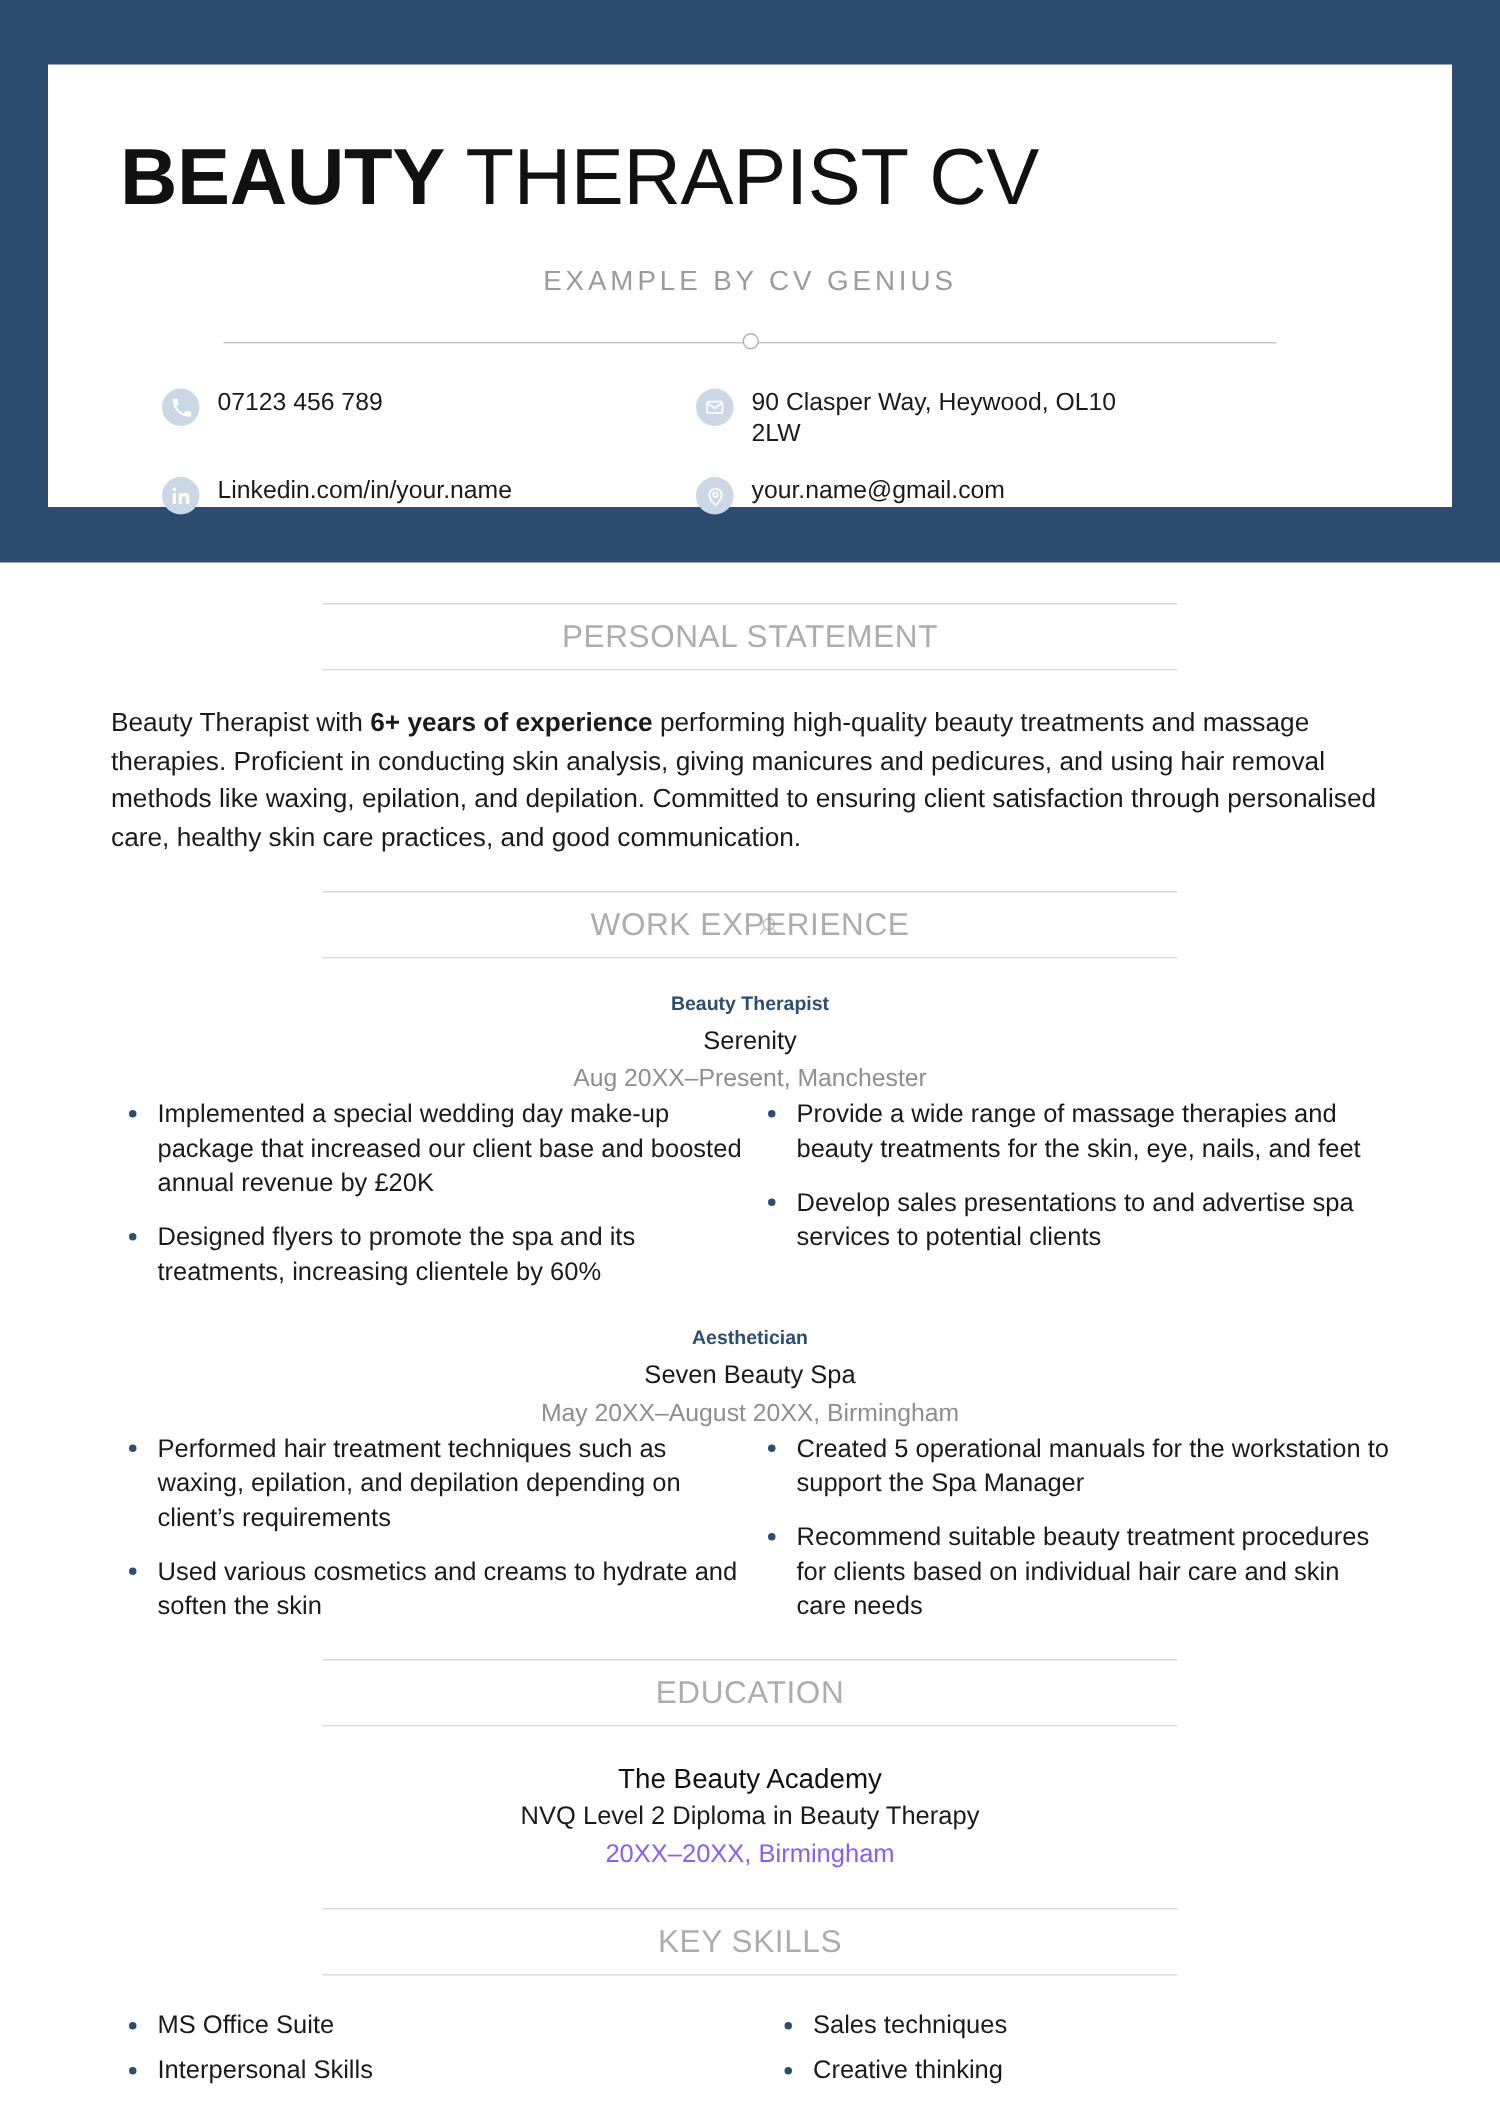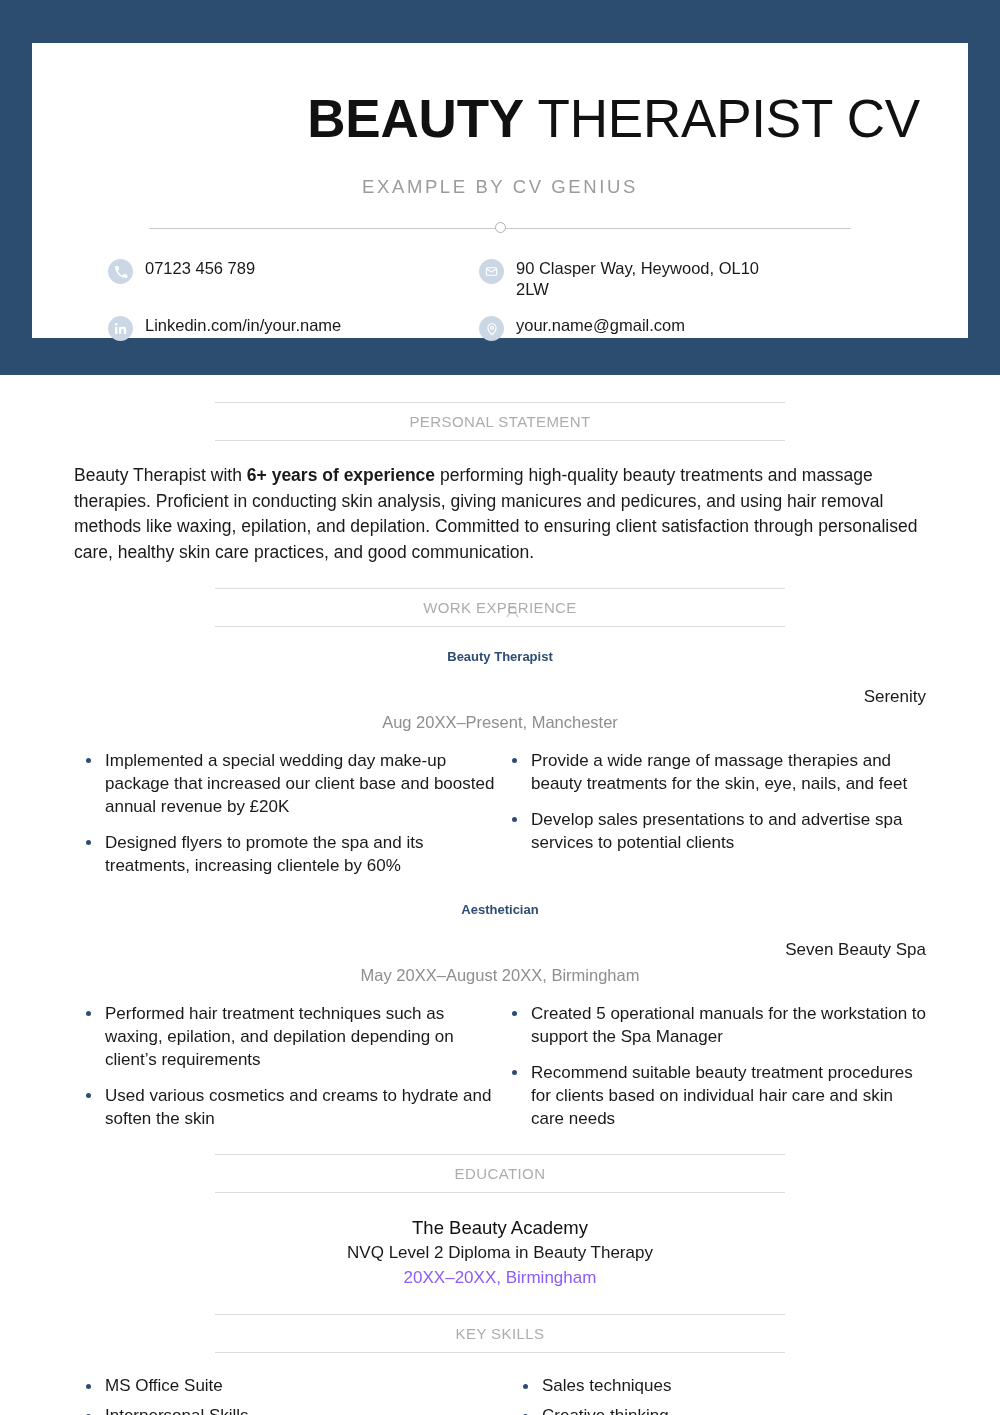--- a/index.html
+++ b/index.html
@@ -23,21 +23,21 @@
   }
 
   .header-card {
     width: 936px;
     height: 295px;
     background: #ffffff;
     padding: 46px 48px 0 48px;
   }
 
   .cv-title {
-    text-align: right;
+    text-align: left;
     font-size: 53px;
     line-height: 60px;
     letter-spacing: -0.2px;
     color: #111111;
     font-weight: 400;
     white-space: nowrap;
   }
   .cv-title .strong { font-weight: 700; }
 
   .cv-subtitle {
@@ -73,21 +73,20 @@
   }
 
   
   .contact-grid {
     margin-top: 24px;
     display: grid;
     grid-template-columns: 356px 1fr;
     column-gap: 0px;
     row-gap: 17px;
     padding-left: 28px;
-    gap: 15px;
   }
   .contact-item {
     display: flex;
     align-items: flex-start;
     gap: 12px;
   }
   .contact-icon {
     flex: 0 0 auto;
     width: 25px; height: 25px;
     border-radius: 50%;
@@ -117,21 +116,21 @@
   .section-header {
     position: relative;
     width: 570px;
     margin: 0 auto;
     padding: 10px 0 9px 0;
     border-top: 1px solid #dcdcdc;
     border-bottom: 1px solid #dcdcdc;
     text-align: center;
   }
   .section-header .label {
-    font-size: 15px;
+    font-size: 21px;
     letter-spacing: 0.4px;
     color: #adadad;
     font-weight: 400;
   }
   .artifact-icon {
     position: absolute;
     left: 289px;
     top: 14px;
     width: 17px;
     height: 17px;
@@ -151,39 +150,38 @@
   
   .job { margin-top: 18px; }
   .job-title {
     text-align: center;
     font-size: 13px;
     font-weight: 700;
     color: #2d4d72;
     line-height: 24px;
   }
   .job-company {
-    text-align: right;
+    text-align: center;
     font-size: 17px;
     color: #1a1a1a;
     line-height: 24px;
-    margin-top: 16px;
+    margin-top: 1px;
   }
   .job-meta {
     text-align: center;
     font-size: 16.5px;
     color: #8e8e8e;
     line-height: 24px;
     margin-top: 1px;
   }
 
   
   .bullet-cols {
     display: grid;
     grid-template-columns: 1fr 1fr;
-    margin-top: 15px;
   }
   .bullet-col { }
   ul.bullets {
     list-style: none;
   }
   ul.bullets li {
     position: relative;
     padding-left: 31px;
     margin-bottom: 13px;
     font-size: 17px;

